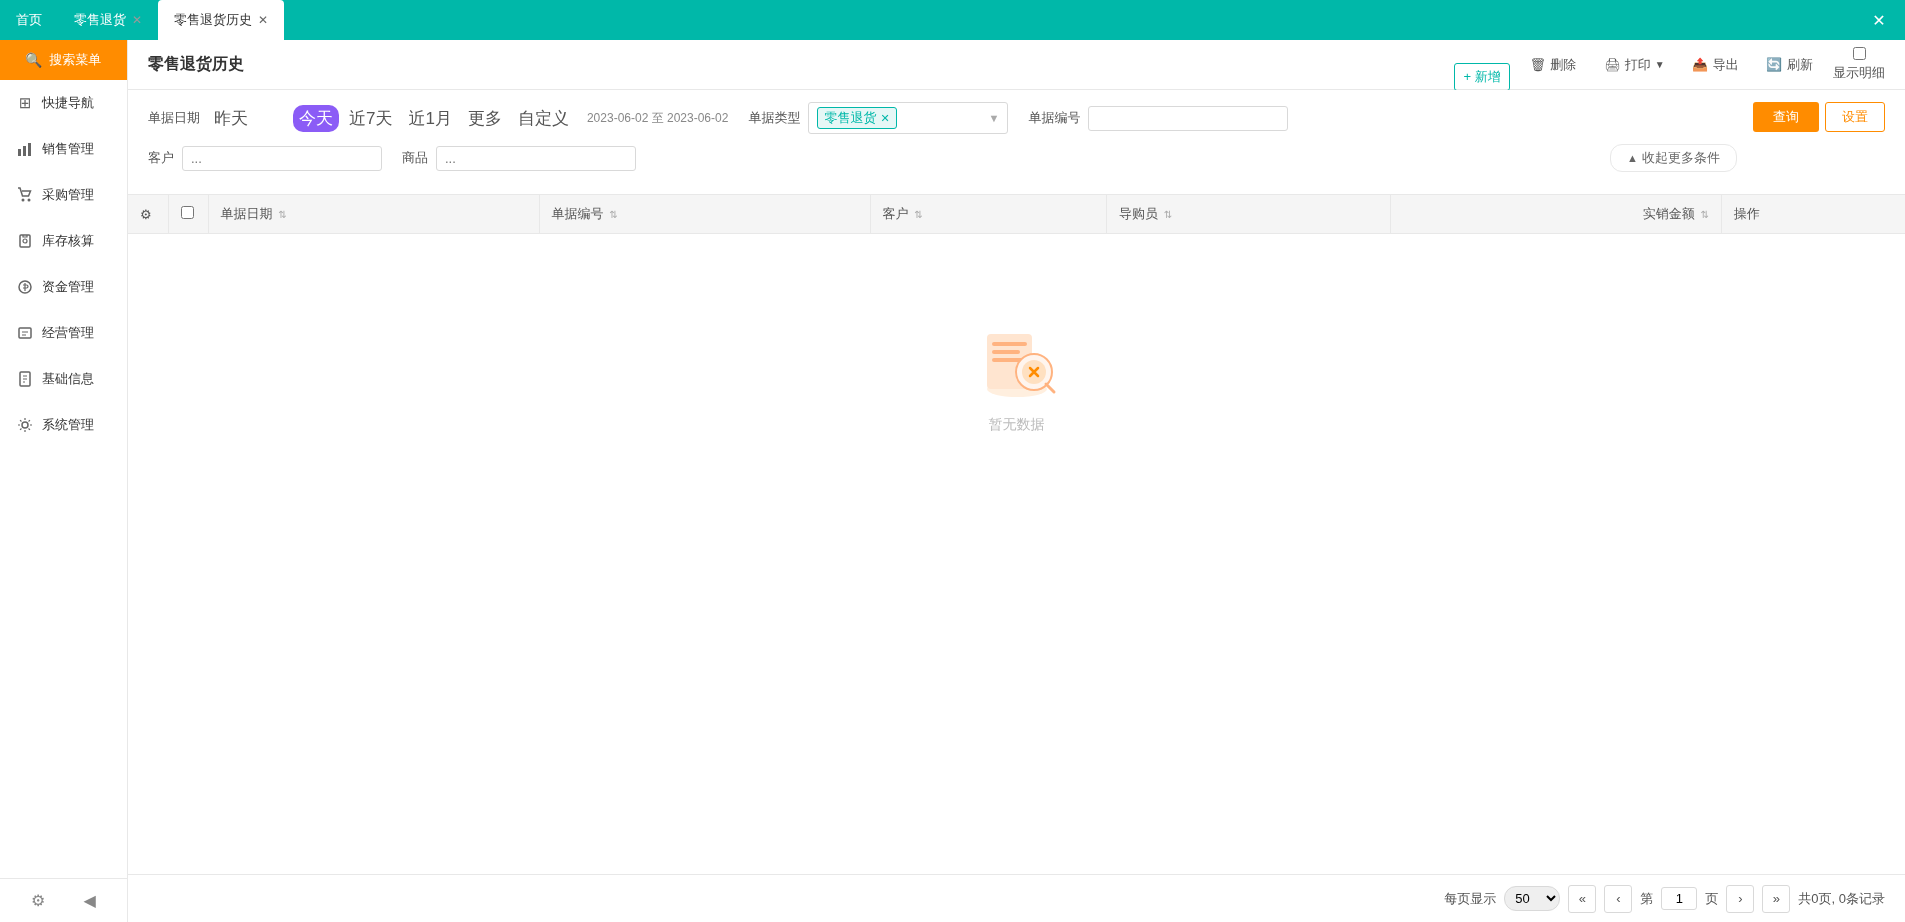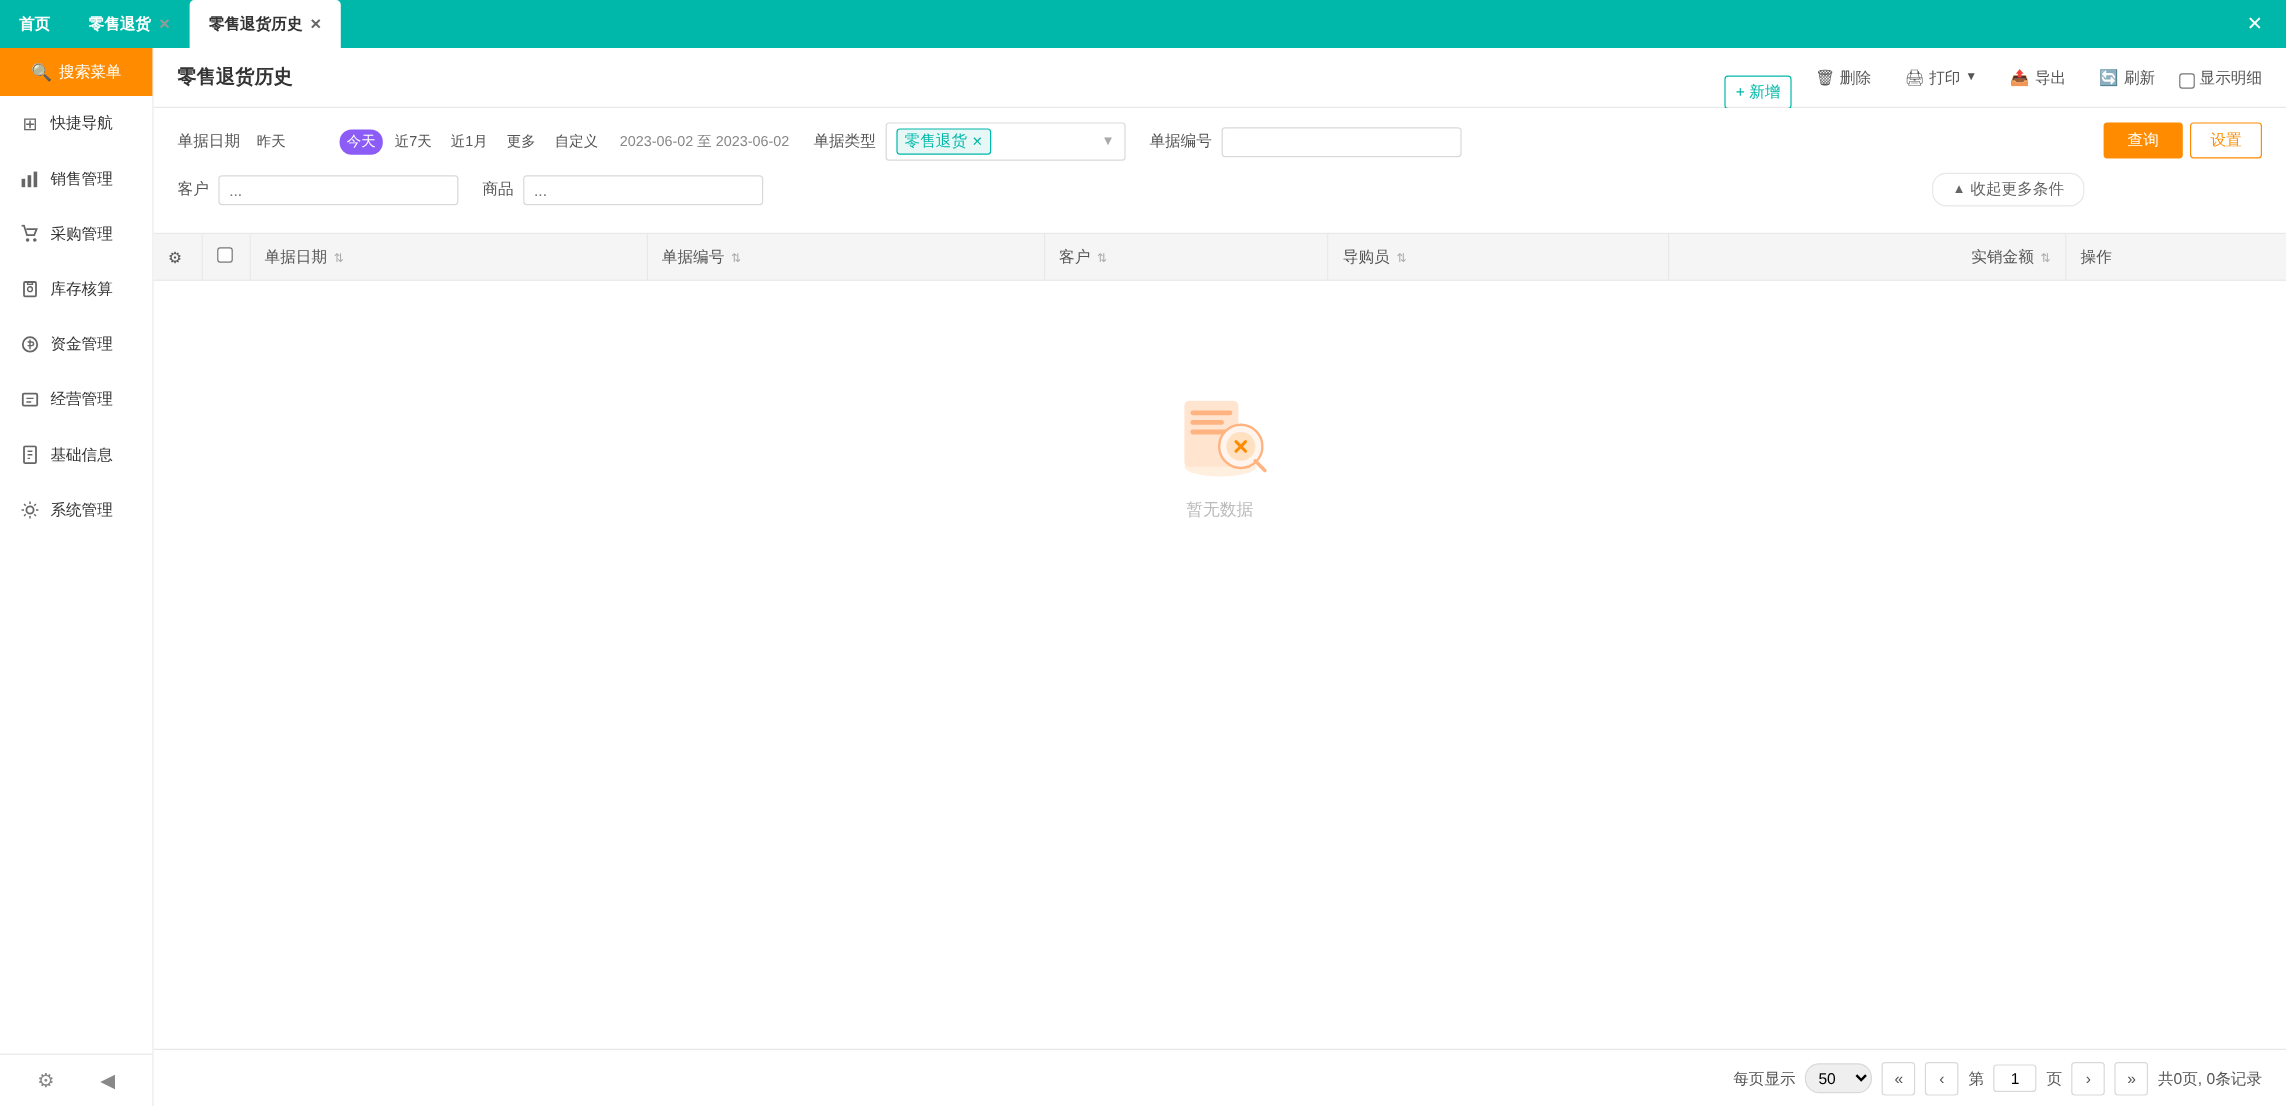--- a/index.html
+++ b/index.html
@@ -11,21 +11,20 @@
       background: #00b8a9;
       display: flex;
       align-items: center;
       padding: 0 0 0 0;
       flex-shrink: 0;
     }
     .top-bar-tabs {
       display: flex;
       flex: 1;
       height: 100%;
-      font-weight: bold;
     }
     .tab-item {
       height: 100%;
       display: flex;
       align-items: center;
       padding: 0 16px;
       color: #fff;
       cursor: pointer;
       font-size: 13px;
       position: relative;
@@ -158,24 +157,25 @@
       padding: 4px 8px;
       border-radius: 3px;
     }
     .toolbar-btn-new {
       color: #00b8a9;
       border: 1px solid #00b8a9;
       margin-top: 24px;
     }
     .checkbox-label {
       display: flex;
-      align-items: flex-end;
+      align-items: center;
       gap: 4px;
       cursor: pointer;
       color: #555;
+      flex-direction: column;
     }
 
     
     .filter-area {
       background: #fff;
       padding: 12px 20px;
       border-bottom: 1px solid #e8e8e8;
       flex-shrink: 0;
     }
     .filter-row {
@@ -197,21 +197,21 @@
     }
     .date-shortcuts {
       display: flex;
       align-items: center;
       gap: 4px;
     }
     .date-shortcut {
       padding: 2px 6px;
       cursor: pointer;
       color: #555;
-      font-size: 12px;
+      font-size: 17px;
       border-radius: 3px;
     }
     .date-shortcut.active {
       background: #8b5cf6;
       color: #fff;
       border-radius: 10px;
       margin-left: 35px;
     }
     .date-range-text {
       color: #888;

